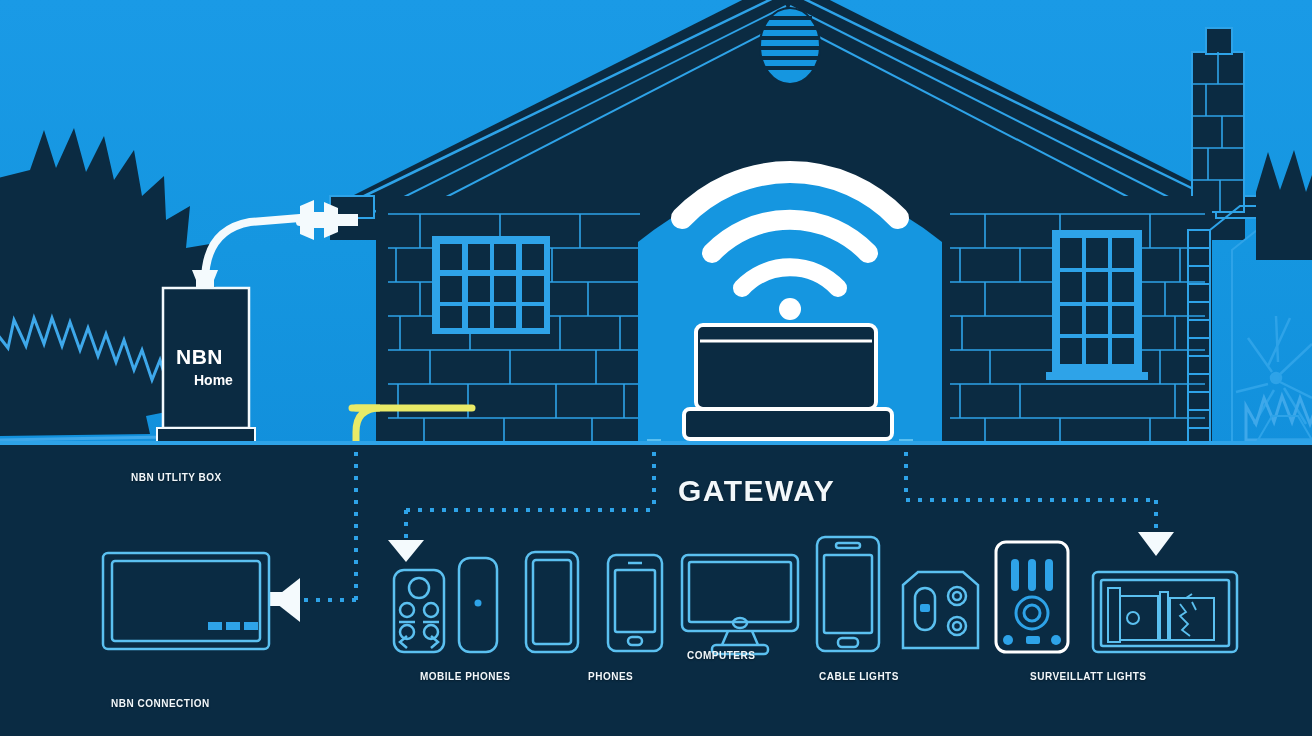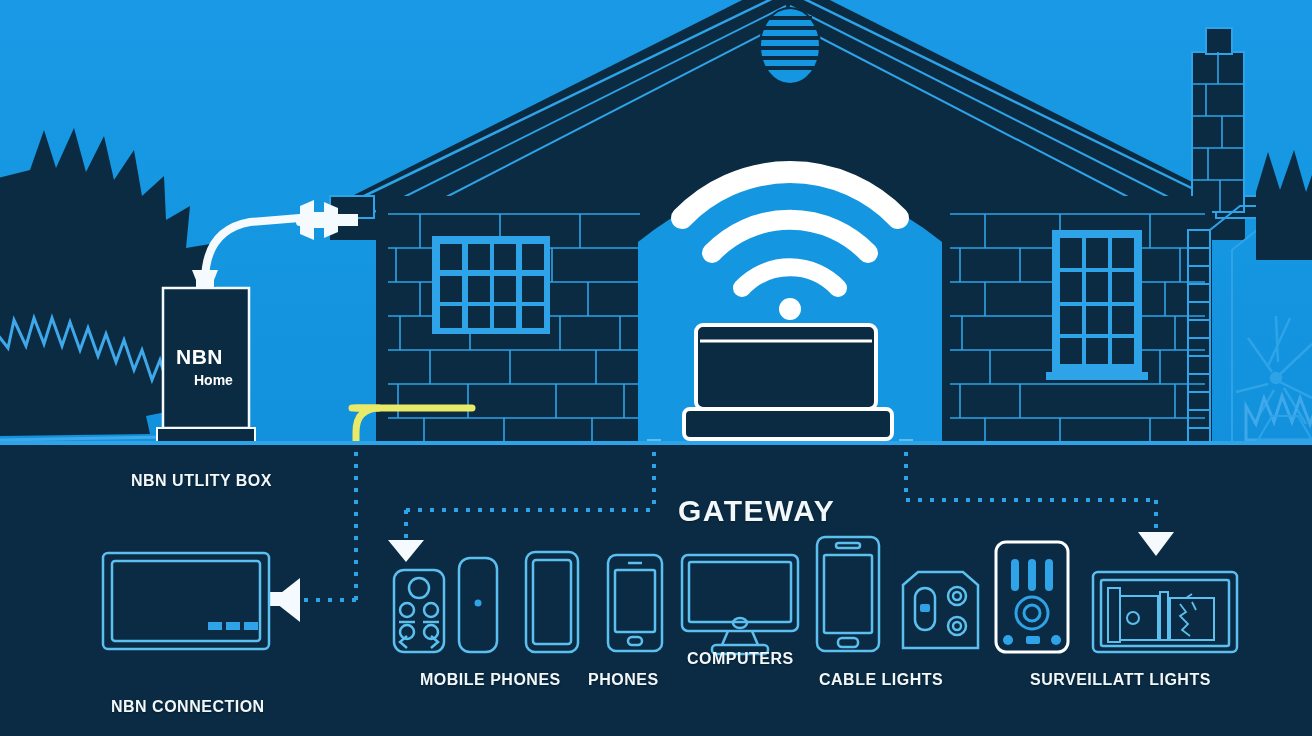--- a/index.html
+++ b/index.html
@@ -13,21 +13,21 @@
   
   .ground{position:absolute;left:0;top:444px;width:1312px;height:292px;background:#0a2b43;}
   .ground-line{position:absolute;left:0;top:441px;width:1312px;height:4px;background:#2ea3e8;}
 
   
   .layer{position:absolute;left:0;top:0;width:1312px;height:736px;overflow:visible;}
 
   
   .lbl{position:absolute;color:#f2f7fa;font-weight:bold;letter-spacing:.5px;
        white-space:nowrap;text-shadow:0 1px 2px rgba(0,0,0,.35);}
-  .lbl-small{font-size:16px;}
+  .lbl-small{font-size:10px;}
   .lbl-gateway{font-size:30px;letter-spacing:1.5px;}
   .nbn-big{position:absolute;color:#ffffff;font-weight:bold;font-size:21px;letter-spacing:.5px;}
   .nbn-sub{position:absolute;color:#ffffff;font-size:14px;font-weight:bold;}
 </style>
 </head>
 <body>
 
 <div id="scene">
 
   <div class="sky"></div>
@@ -320,21 +320,21 @@
       <circle cx="1133" cy="618" r="6" stroke-width="2"></circle>
       <rect x="1160" y="592" width="8" height="48" stroke-width="2"></rect>
       <rect x="1170" y="598" width="44" height="42" stroke-width="2"></rect>
       <path d="M1180 604 L1186 612 L1180 616 L1188 624 L1182 630 L1190 636
                M1192 602 L1196 610 M1186 598 L1192 594" stroke-width="1.8"></path>
     </g>
   </svg>
 
   <div class="lbl lbl-small" style="left:131px;top:472px;">NBN UTLITY BOX</div>
 
-  <div class="lbl lbl-gateway" style="left:678px;top:474px;margin-top:20px;">GATEWAY</div>
+  <div class="lbl lbl-gateway" style="left:678px;top:474px;">GATEWAY</div>
 
   <div class="nbn-big" style="left:176px;top:345px;">NBN</div>
   <div class="nbn-sub" style="left:194px;top:372px;">Home</div>
 
   <div class="lbl lbl-small" style="left:111px;top:698px;">NBN CONNECTION</div>
   <div class="lbl lbl-small" style="left:395px;top:671px;margin-left:25px;">MOBILE PHONES</div>
   <div class="lbl lbl-small" style="left:588px;top:671px;">PHONES</div>
   <div class="lbl lbl-small" style="left:687px;top:650px;">COMPUTERS</div>
   <div class="lbl lbl-small" style="left:819px;top:671px;">CABLE LIGHTS</div>
   <div class="lbl lbl-small" style="left:1030px;top:671px;">SURVEILLATT LIGHTS</div>

